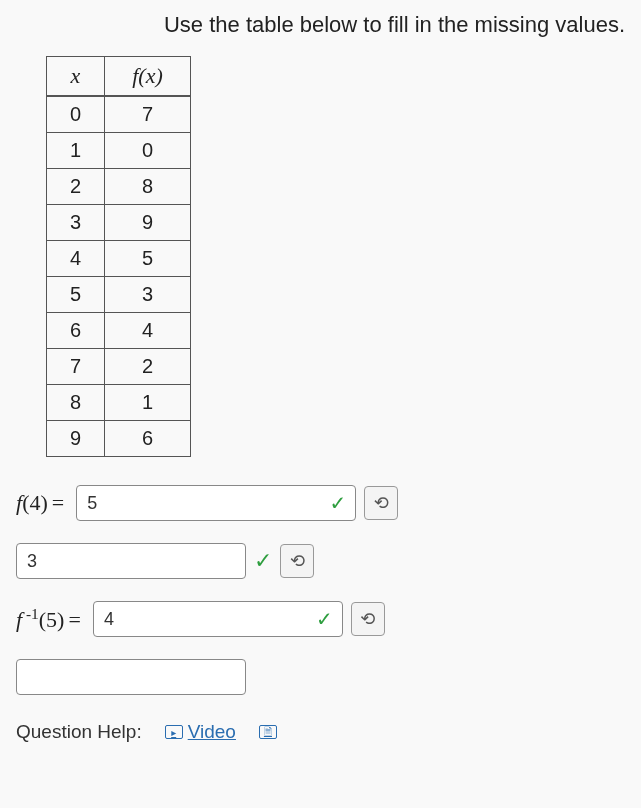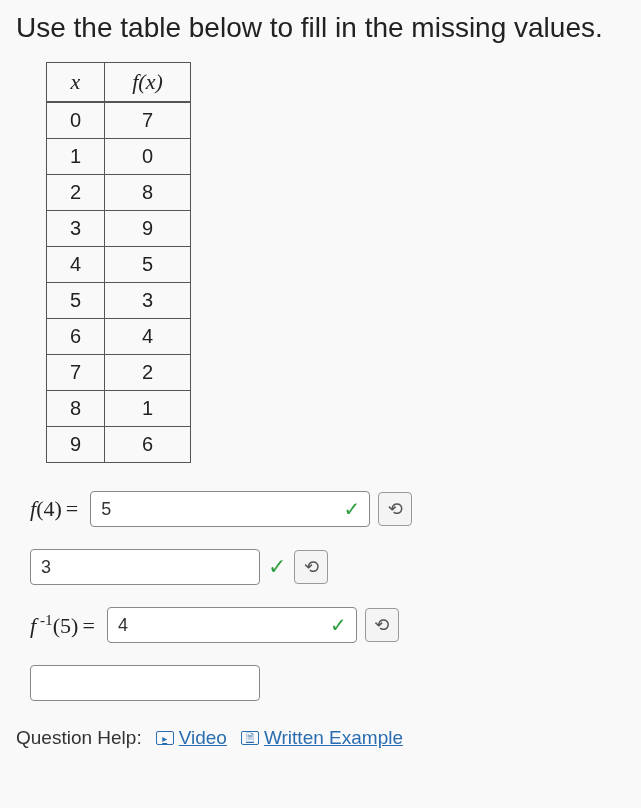--- a/index.html
+++ b/index.html
@@ -6,22 +6,23 @@
   body {
     margin: 0;
     padding: 12px 16px;
     width: 641px;
     font-family: Arial, Helvetica, sans-serif;
     font-size: 20px;
     color: #222;
     background: #f9f9f9;
   }
   .prompt {
-    font-size: 28px;
+    font-size: 22px;
     margin-bottom: 18px;
+    text-align: right;
   }
   .func-table {
     border-collapse: collapse;
     margin: 0 0 28px 30px;
   }
   .func-table th, .func-table td {
     border: 1px solid #555;
     padding: 6px 0;
     text-align: center;
     font-weight: normal;
@@ -33,21 +34,21 @@
     font-size: 22px;
   }
   .func-table .col-x { width: 58px; }
   .func-table .col-fx { width: 86px; }
   .func-table thead tr { border-bottom: 2px solid #555; }
 
   .answer-row {
     display: flex;
     align-items: center;
     gap: 8px;
-    margin: 22px 14px;
+    margin: 22px 0;
     flex-wrap: nowrap;
   }
   .math {
     font-family: "Times New Roman", serif;
     font-style: italic;
     font-size: 22px;
     white-space: nowrap;
   }
   .math .paren { font-style: normal; }
   .math sup { font-size: 0.7em; vertical-align: super; font-style: normal; }
@@ -90,21 +91,21 @@
     font-size: 18px;
     color: #555;
     cursor: pointer;
   }
 
   .help-row {
     margin-top: 26px;
     font-size: 19px;
     display: flex;
     align-items: center;
-    gap: 14px;
+    gap: 23px;
     color: #333;
     overflow: hidden;
     white-space: nowrap;
   }
   .help-row a {
     color: #2a6db0;
     text-decoration: underline;
     display: inline-flex;
     align-items: center;
     gap: 5px;
@@ -212,15 +213,14 @@
 </div>
 
 <div class="help-row">
   <span>Question Help:</span>
   <a href="#">
     <span class="help-icon">▸</span>
     <span>Video</span>
   </a>
   <a href="#">
     <span class="help-icon">🗎</span>
-    <span>Written Example</span>
   </a>
 </div>
 
 </body></html>

